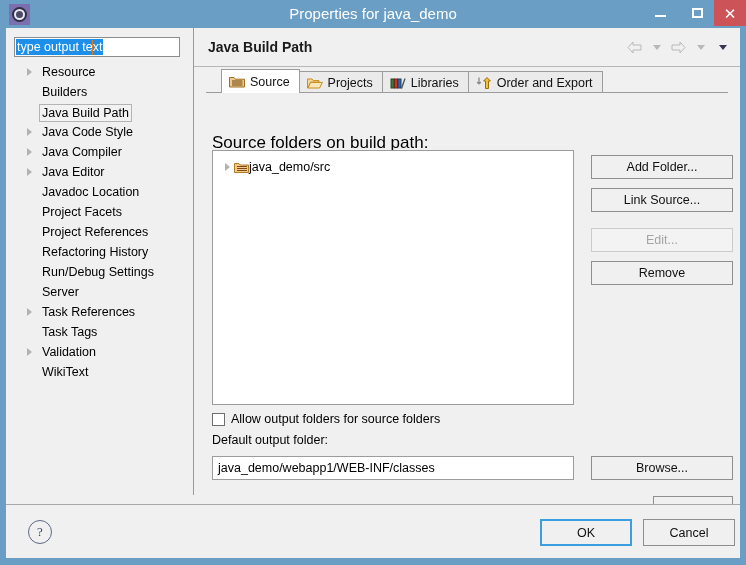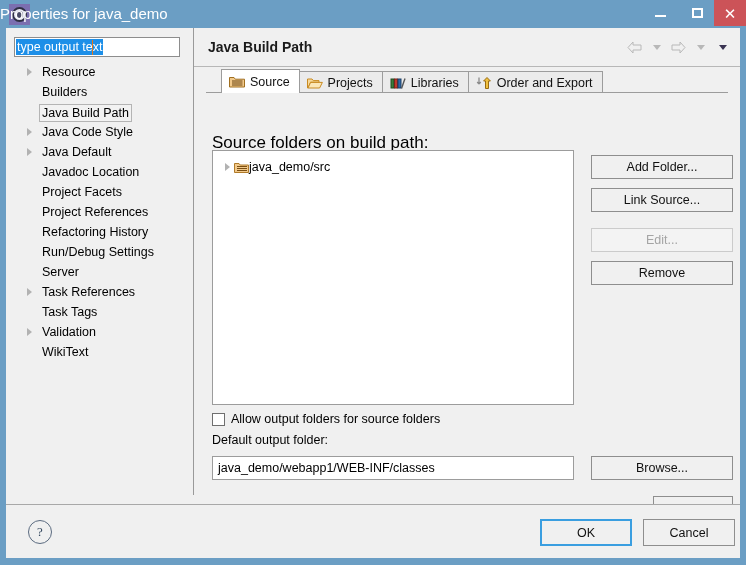--- a/index.html
+++ b/index.html
@@ -38,20 +38,21 @@
     display: flex; align-items: center; justify-content: center;
   }
   #app-icon .gear-inner {
     width: 7px; height: 7px; border-radius: 50%;
     background: #4a4a66;
   }
   #title-text {
     position: absolute; left: 0; top: 0;
     width: 746px; height: 28px;
     line-height: 28px;
+    text-align: center;
     font-size: 15px;
     color: #ffffff;
     font-family: "Liberation Sans", sans-serif;
   }
   .wbtn {
     position: absolute; top: 0;
     height: 26px; width: 33px;
     display: flex; align-items: center; justify-content: center;
     cursor: default;
   }
@@ -411,21 +412,22 @@
     <div id="sidebar">
       <div id="filter-box">
         <span id="filter-value" title="type filter text">type output text</span>
         <span id="filter-caret" style="left: 77px;"></span>
       </div>
       <div id="tree">
           <div class="tree-item has-children"><span class="twisty"></span><span class="tlabel">Resource</span></div>
           <div class="tree-item"><span class="twisty"></span><span class="tlabel">Builders</span></div>
           <div class="tree-item selected"><span class="twisty"></span><span class="tlabel">Java Build Path</span></div>
           <div class="tree-item has-children"><span class="twisty"></span><span class="tlabel">Java Code Style</span></div>
-          <div class="tree-item has-children"><span class="twisty"></span><span class="tlabel">Java Default</span></div>
+          <div class="tree-item has-children"><span class="twisty"></span><span class="tlabel">Java Compiler</span></div>
+          <div class="tree-item has-children"><span class="twisty"></span><span class="tlabel">Java Editor</span></div>
           <div class="tree-item"><span class="twisty"></span><span class="tlabel">Javadoc Location</span></div>
           <div class="tree-item"><span class="twisty"></span><span class="tlabel">Project Facets</span></div>
           <div class="tree-item"><span class="twisty"></span><span class="tlabel">Project References</span></div>
           <div class="tree-item"><span class="twisty"></span><span class="tlabel">Refactoring History</span></div>
           <div class="tree-item"><span class="twisty"></span><span class="tlabel">Run/Debug Settings</span></div>
           <div class="tree-item"><span class="twisty"></span><span class="tlabel">Server</span></div>
           <div class="tree-item has-children"><span class="twisty"></span><span class="tlabel">Task References</span></div>
           <div class="tree-item"><span class="twisty"></span><span class="tlabel">Task Tags</span></div>
           <div class="tree-item has-children"><span class="twisty"></span><span class="tlabel">Validation</span></div>
           <div class="tree-item"><span class="twisty"></span><span class="tlabel">WikiText</span></div>

